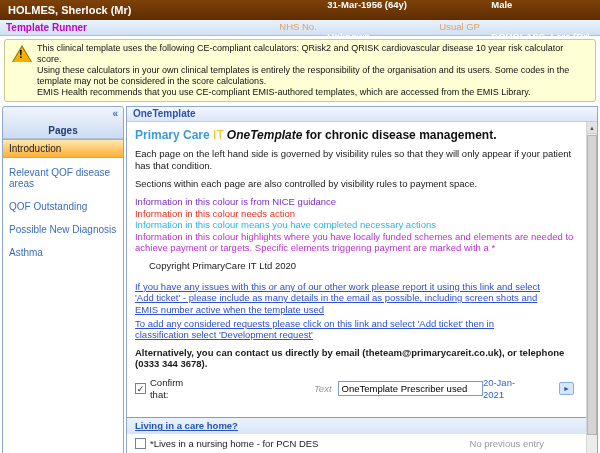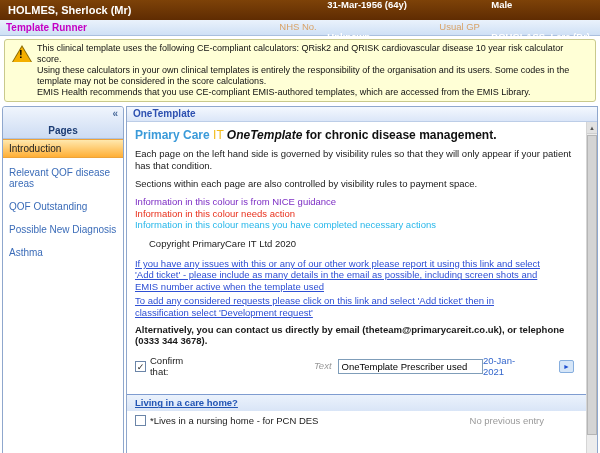--- a/index.html
+++ b/index.html
@@ -206,20 +206,21 @@
         <span class="product">OneTemplate</span><span class="suffix"> for chronic disease management.</span>
       </div>
 
       <div class="para">Each page on the left hand side is governed by visibility rules so that they will only appear if your patient has that condition.</div>
       <div class="para">Sections within each page are also controlled by visibility rules to payment space.</div>
 
       <div class="legend">
         <div class="l-nice">Information in this colour is from NICE guidance</div>
         <div class="l-action">Information in this colour needs action</div>
         <div class="l-done">Information in this colour means you have completed necessary actions</div>
+        <div class="l-les">Information in this colour highlights where you have locally funded schemes and elements are needed to achieve payment or targets.  Specific elements triggering payment are marked with a *</div>
       </div>
 
       <div class="copyright">Copyright PrimaryCare IT Ltd 2020</div>
 
       <a class="link">If you have any issues with this or any of our other work please report it using this link and select 'Add ticket' - please include as many details in the email as possible, including screen shots and EMIS number active when the template used</a>
       <a class="link">To add any considered requests please click on this link and select 'Add ticket' then in classification select 'Development request'</a>
 
       <div class="contact">Alternatively, you can contact us directly by email (theteam@primarycareit.co.uk), or telephone (0333 344 3678).</div>
 
       <div class="row rel">

